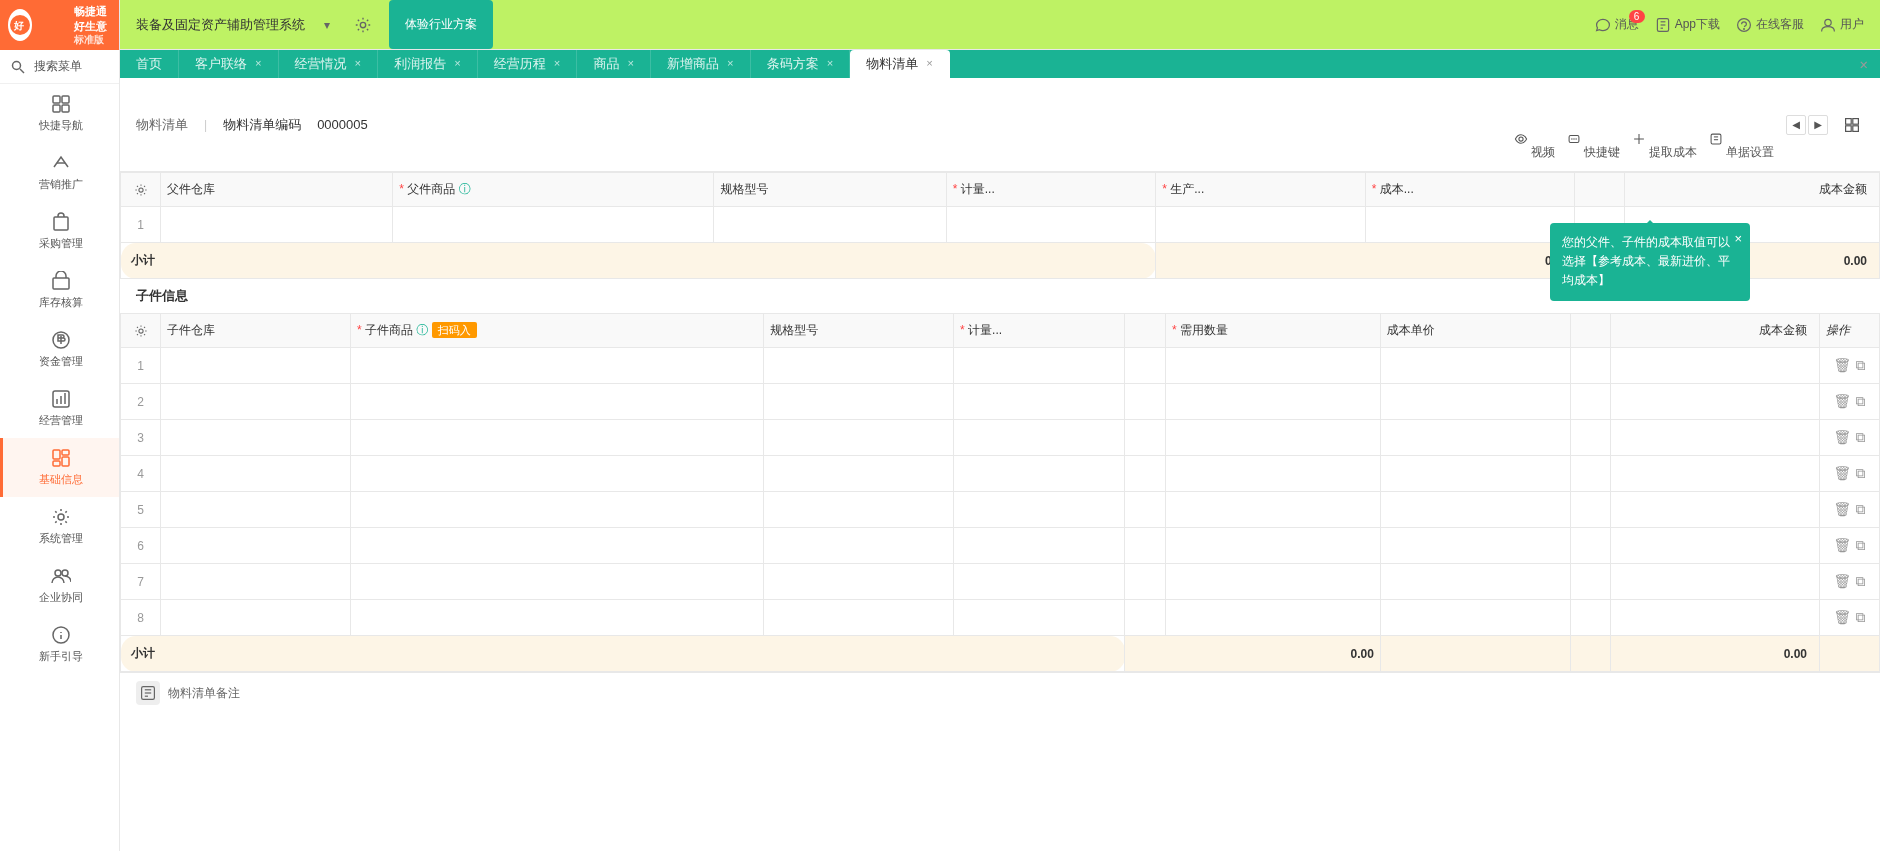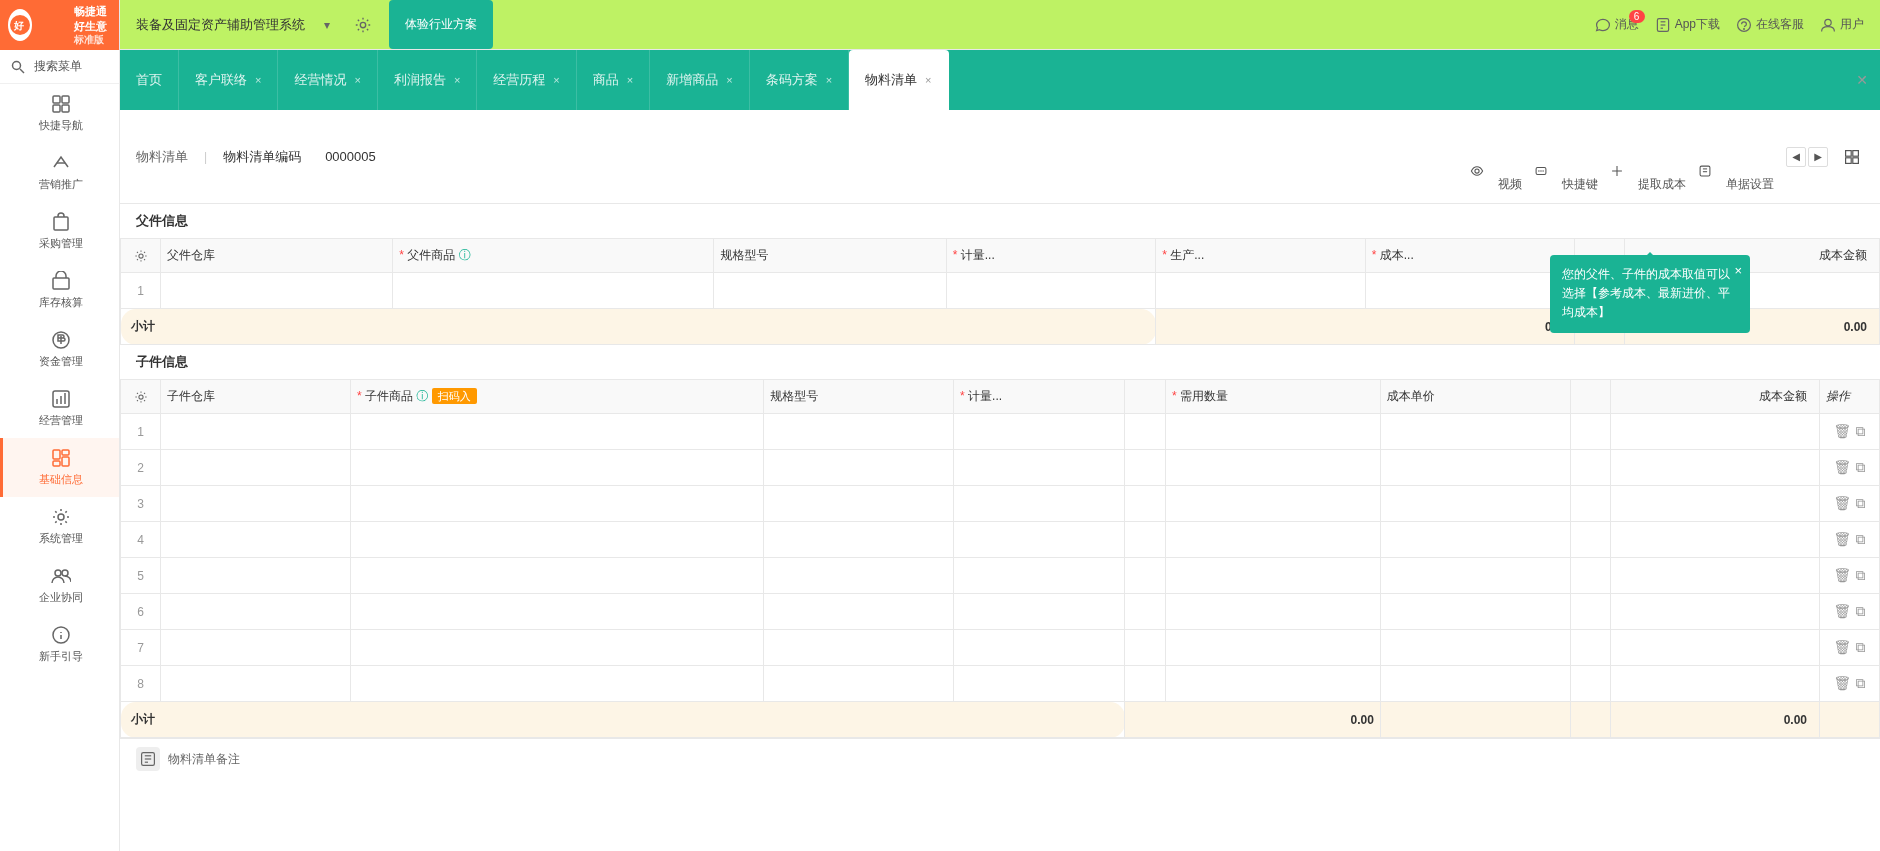--- a/index.html
+++ b/index.html
@@ -123,25 +123,26 @@
       color: #fff;
       border-radius: 8px;
       font-size: 10px;
       padding: 1px 4px;
       min-width: 16px;
       text-align: center;
     }
 
     
     .tabbar {
-      height: 60px;
+      height: 28px;
       background: #1ab394;
       display: flex;
       align-items: stretch;
       overflow: hidden;
+      font-family: Liberation Mono, monospace;
     }
     .tab-item {
       display: flex;
       align-items: center;
       padding: 0 16px;
       color: rgba(255,255,255,0.85);
       cursor: pointer;
       font-size: 13px;
       gap: 6px;
       white-space: nowrap;
@@ -168,30 +169,30 @@
       gap: 16px;
       background: #fff;
     }
     .breadcrumb-item {
       font-size: 13px;
       color: #666;
       cursor: pointer;
     }
     .breadcrumb-item.active { color: #333; font-weight: 500; }
     .breadcrumb-sep { color: #ccc; }
-    .doc-number { font-size: 13px; color: #333; margin-left: 8px; }
+    .doc-number { font-size: 13px; color: #333; }
     .page-header-actions {
       margin-left: auto;
       display: flex;
       align-items: center;
       gap: 12px;
       font-size: 12px;
       color: #555;
     }
-    .page-header-actions span { cursor: pointer; display: flex; align-items: center; gap: 14px; margin-top: 28px; }
+    .page-header-actions span { cursor: pointer; display: flex; align-items: center; gap: 3px; margin-top: 28px; }
     .page-header-nav { display: flex; gap: 2px; align-items: center; }
     .nav-btn { width: 20px; height: 20px; border: 1px solid #ddd; display: flex; align-items: center; justify-content: center; cursor: pointer; border-radius: 2px; font-size: 10px; }
     .grid-icon { width: 24px; height: 24px; display: flex; align-items: center; justify-content: center; cursor: pointer; }
     .close-icon-right { color: #999; cursor: pointer; font-size: 14px; padding: 0 4px; }
 
     
     .section-title {
       font-size: 13px;
       font-weight: bold;
       color: #333;
@@ -570,21 +571,20 @@
             </svg>
         </div>
       </div>
     </div>
 
     <div class="tooltip-box">
       <span class="tooltip-close">×</span>
       <span>您的父件、子件的成本取值可以选择【参考成本、最新进价、平均成本】</span>
     </div>
 
-    <div class="section-title">父件信息</div>
     <table class="data-table">
       <thead>
         <tr>
           <th class="gear-col">
             <div class="th-gear">
               <svg width="14" height="14" viewBox="0 0 20 20" fill="none" stroke="#666" stroke-width="1.5">
                   <circle cx="10" cy="10" r="3"></circle>
                   <path d="M10 2v2M10 16v2M2 10h2M16 10h2M4.22 4.22l1.42 1.42M14.36 14.36l1.42 1.42M4.22 15.78l1.42-1.42M14.36 5.64l1.42-1.42"></path>
                 </svg>
             </div>

